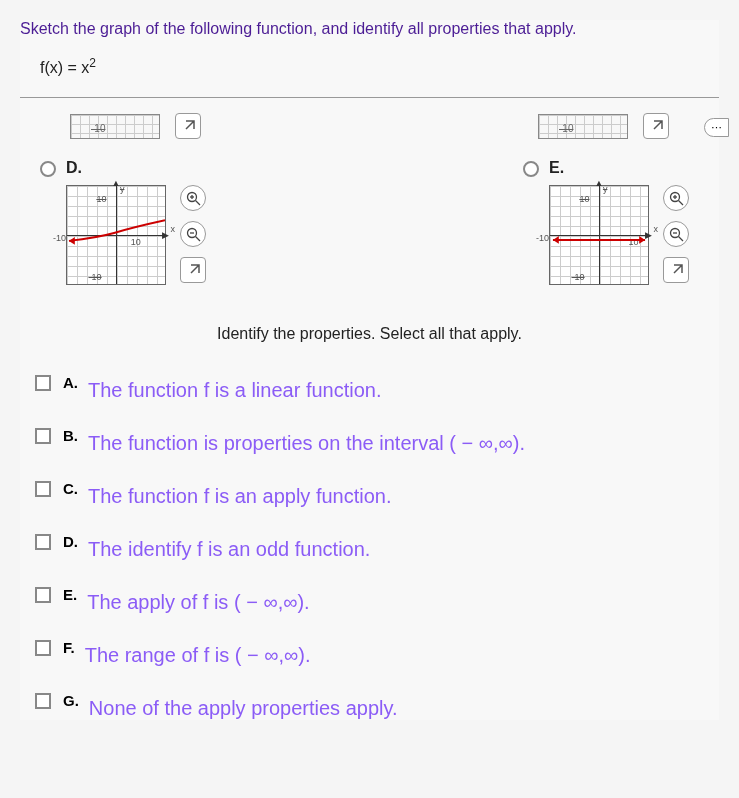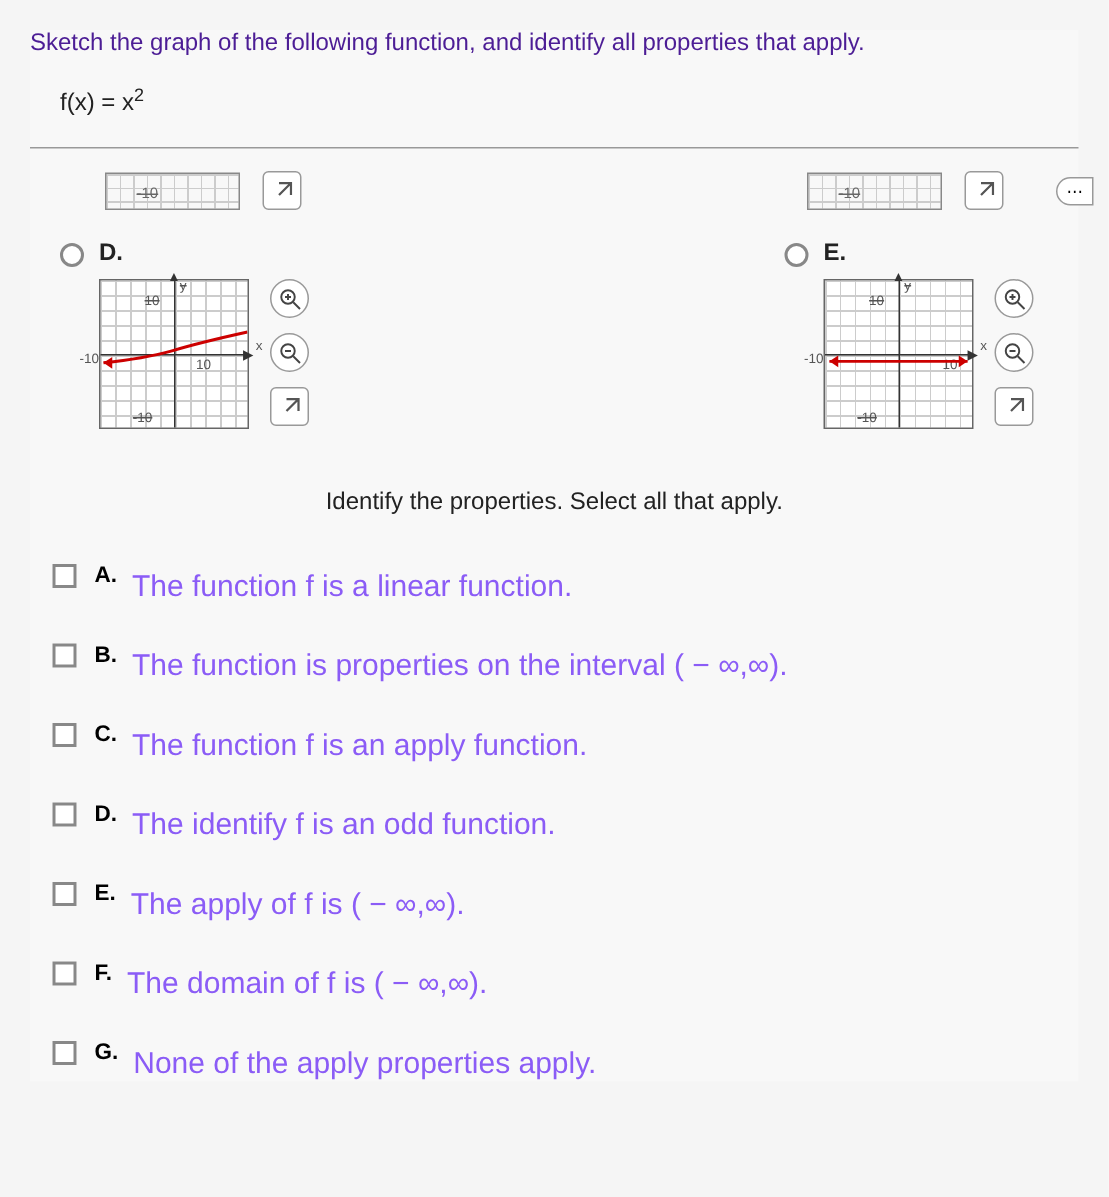--- a/index.html
+++ b/index.html
@@ -229,21 +229,21 @@
       <span class="check-label-text">The identify f is an odd function.</span>
     </div>
     <div class="checkbox-row">
       <div class="checkbox"></div>
       <span class="check-label-letter">E.</span>
       <span class="check-label-text">The apply of f is ( − ∞,∞).</span>
     </div>
     <div class="checkbox-row">
       <div class="checkbox"></div>
       <span class="check-label-letter">F.</span>
-      <span class="check-label-text">The domain of f is ( − ∞,∞).</span>
+      <span class="check-label-text">The range of f is ( − ∞,∞).</span>
     </div>
     <div class="checkbox-row">
       <div class="checkbox"></div>
       <span class="check-label-letter">G.</span>
       <span class="check-label-text">None of the apply properties apply.</span>
     </div>
   </div>
 </div>
 
 </body></html>

